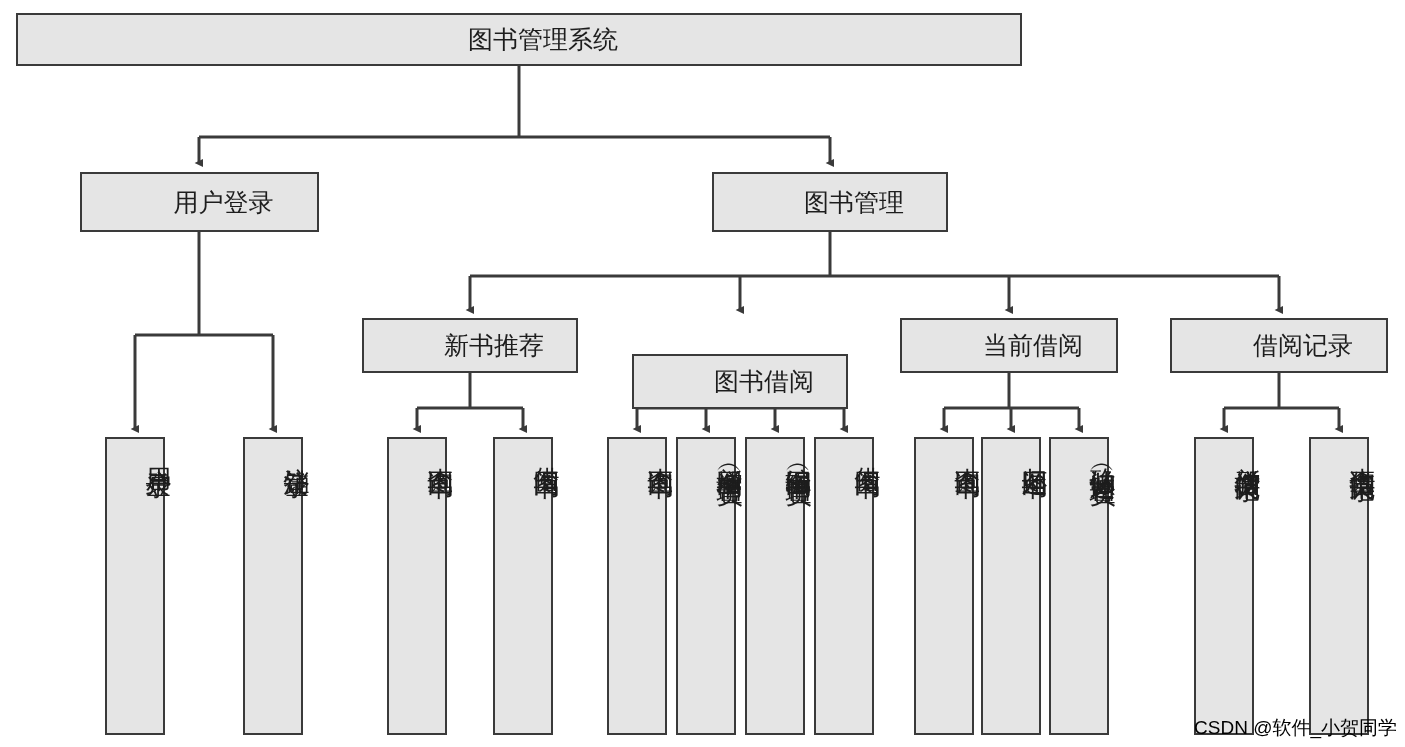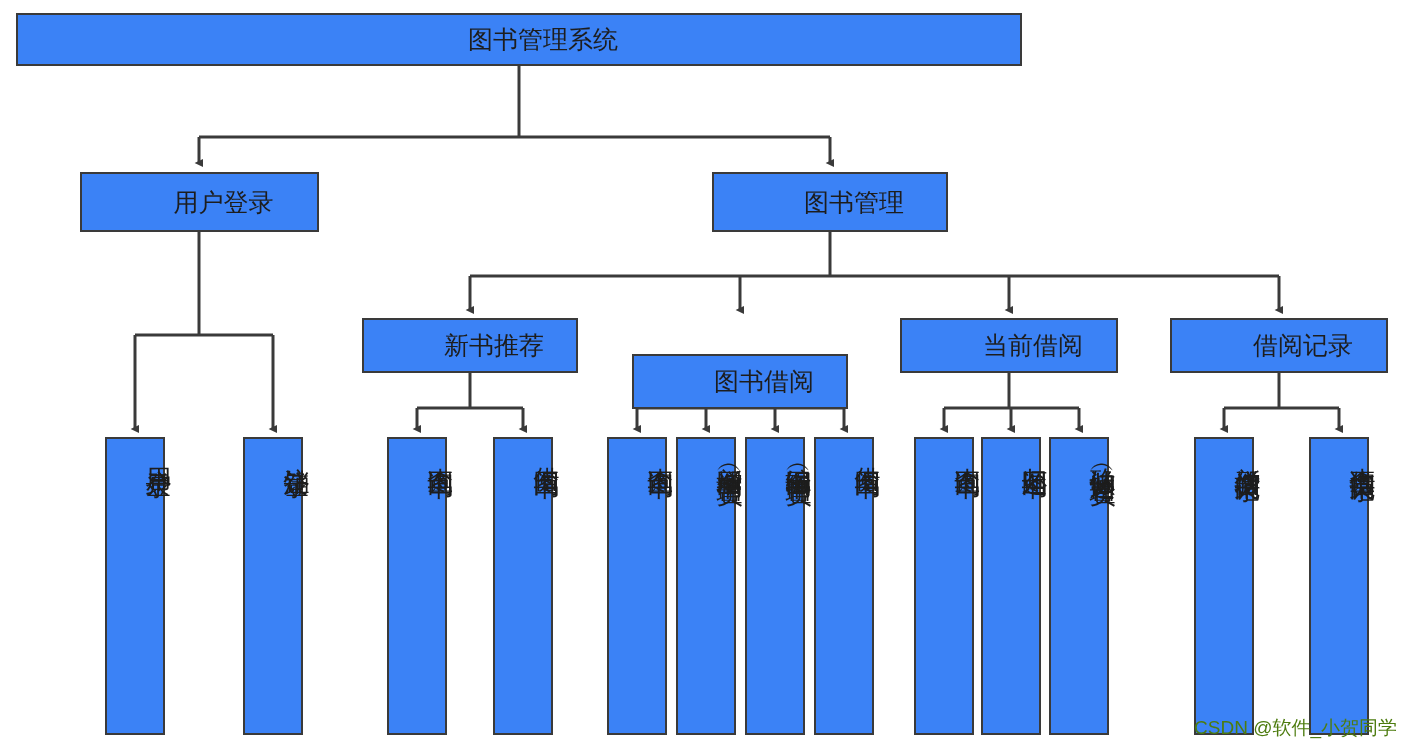--- a/index.html
+++ b/index.html
@@ -22,21 +22,21 @@
     position: absolute;
     left: 0;
     top: 0;
     width: 1405px;
     height: 747px;
     pointer-events: none;
   }
   .node {
     position: absolute;
     box-sizing: border-box;
-    background: #3b82f6;
+    background: #e5e5e5;
     border: 2.5px solid #3a3a3a;
     display: flex;
     align-items: center;
     justify-content: center;
     z-index: 3;
     padding-left: 48px;
   }
   .node .label {
     color: #1d1d1d;
     text-align: center;
@@ -61,21 +61,21 @@
     text-orientation: upright;
     font-size: 26px;
     letter-spacing: 2px;
     line-height: 1;
   }
   .watermark {
     position: absolute;
     right: 8px;
     bottom: 6px;
     font-size: 19px;
-    color: #4d7c0f;
+    color: #000000;
     white-space: nowrap;
     z-index: 6;
     font-family: "Liberation Sans", "DejaVu Sans", sans-serif;
   }
 </style>
 </head>
 <body>
 
 <div id="canvas">
 

